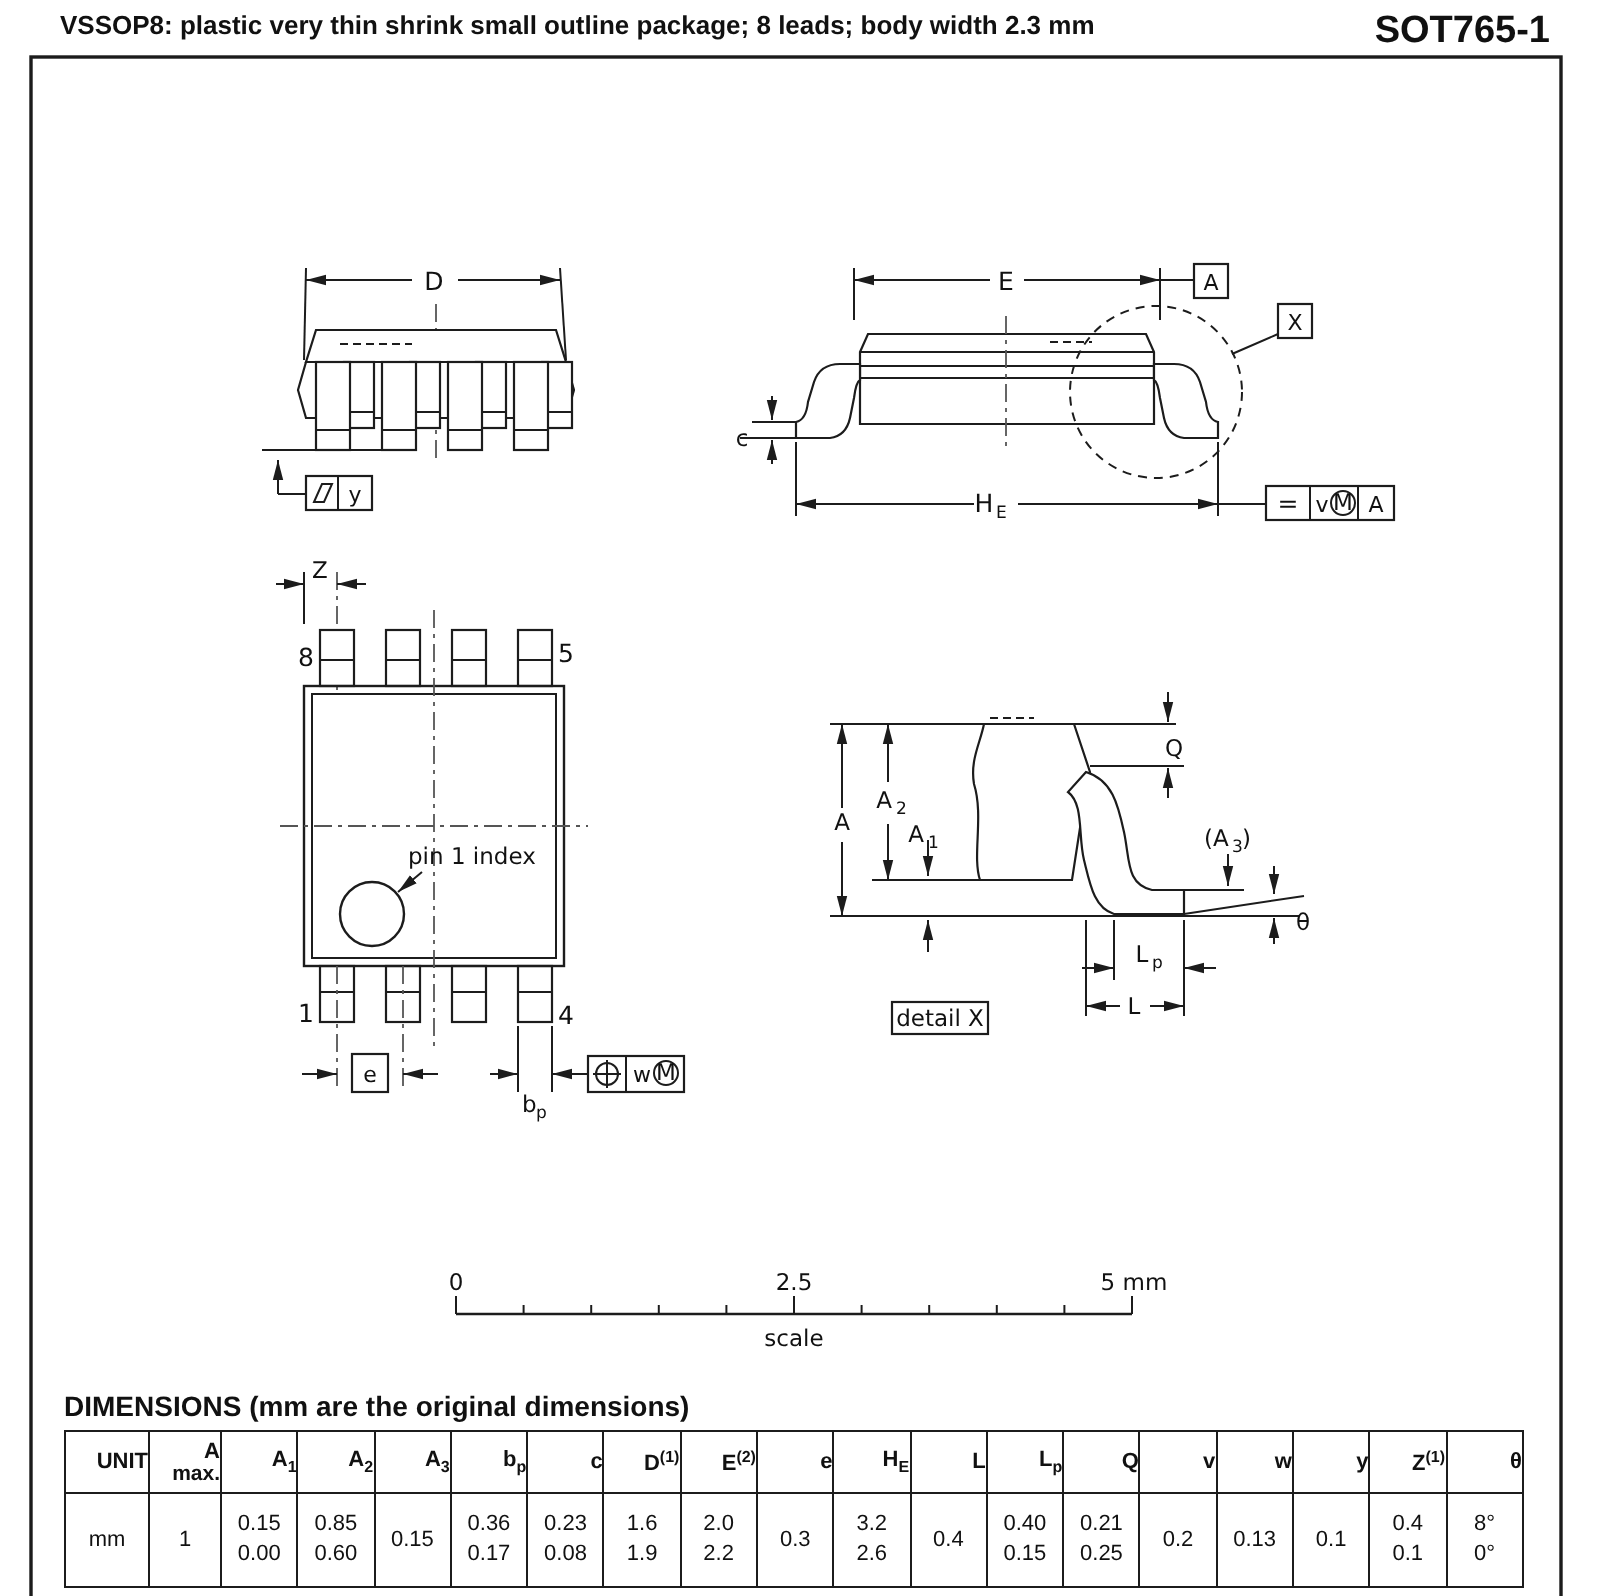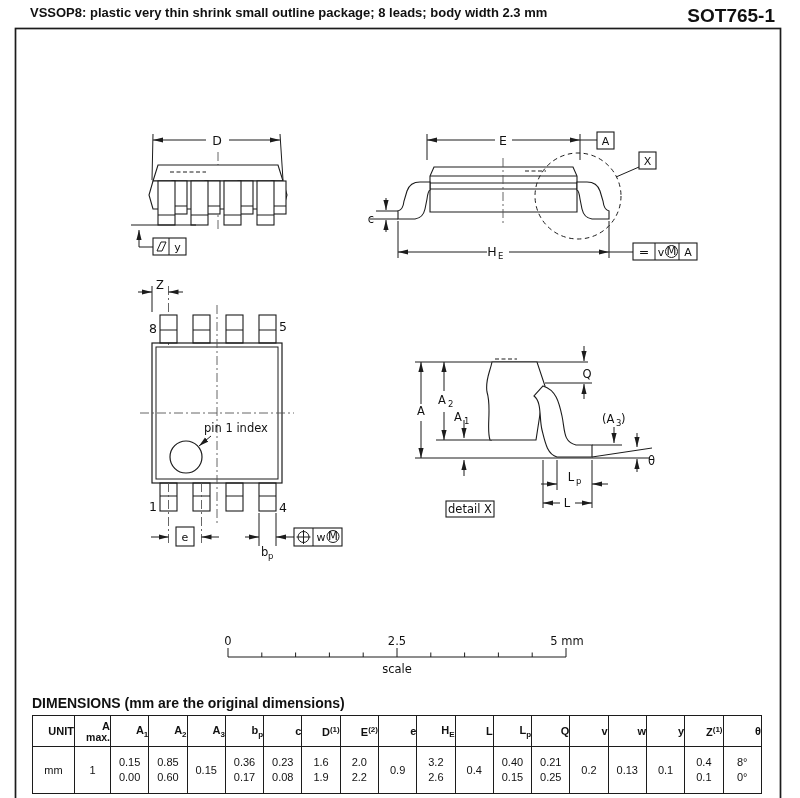--- a/index.html
+++ b/index.html
@@ -350,21 +350,21 @@
           </td>
       <td>
             <div class="ln1">1.6</div>
             <div class="ln2">1.9</div>
           </td>
       <td>
             <div class="ln1">2.0</div>
             <div class="ln2">2.2</div>
           </td>
       <td>
-            <div class="ln1">0.9</div>
+            <div class="ln1">0.3</div>
           </td>
       <td>
             <div class="ln1">3.2</div>
             <div class="ln2">2.6</div>
           </td>
       <td>
             <div class="ln1">0.4</div>
           </td>
       <td>
             <div class="ln1">0.40</div>

